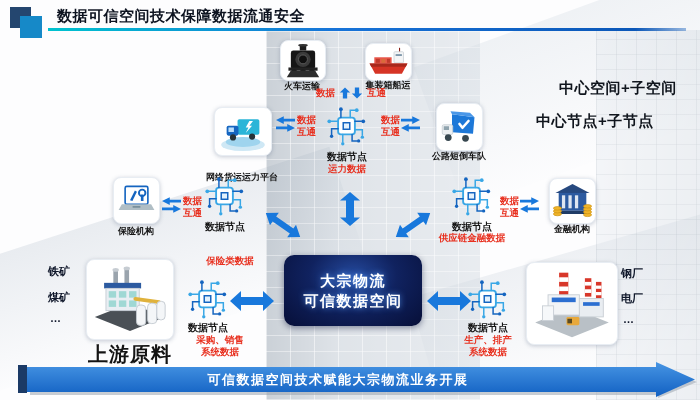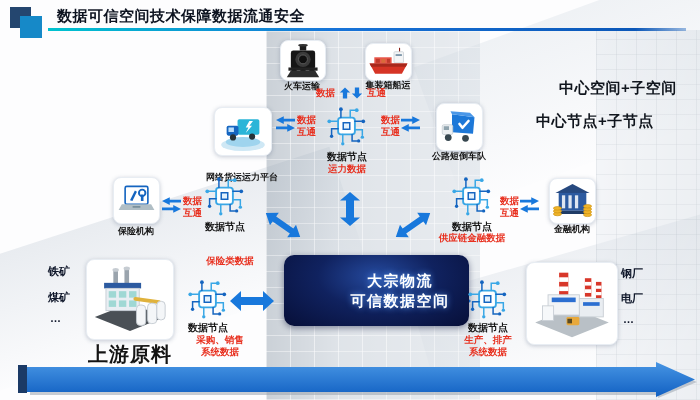--- a/index.html
+++ b/index.html
@@ -37,21 +37,21 @@
         box-shadow:0 1px 4px rgba(60,80,110,.28);display:flex;align-items:center;justify-content:center;}
   .lbl{font-size:9px;font-weight:bold;color:#141414;text-align:center;line-height:1.15;}
   .lbl10{font-size:10px;font-weight:bold;color:#141414;text-align:center;}
   .lbl14{font-size:20px;font-weight:bold;color:#141414;text-align:center;letter-spacing:1px;}
   .red{font-size:9.5px;font-weight:bold;color:#e8301f;text-align:center;line-height:1.25;}
   .note{font-size:15px;font-weight:bold;color:#10151d;letter-spacing:.5px;}
   .listitem{font-size:11px;font-weight:bold;color:#0f172a;}
   .center-box{left:284px;top:255px;width:138px;height:71px;border-radius:10px;
     background:radial-gradient(ellipse at 50% 30%,#254a9e 0%,#10225f 45%,#070f38 100%);
     box-shadow:0 2px 6px rgba(10,20,60,.45);display:flex;flex-direction:column;
-    align-items:center;justify-content:center;z-index:2;padding-left:47px;}
+    align-items:center;justify-content:center;z-index:2;}
   .center-box span{color:#fff;font-size:15px;font-weight:bold;letter-spacing:1.5px;line-height:1.3;
     text-shadow:0 0 6px rgba(90,160,255,.9);}
   .banner-wrap{left:18px;top:361px;width:679px;height:37px;z-index:3;}
   .banner-text{position:absolute;left:0;top:10px;width:640px;text-align:center;color:#fff;
     font-size:13px;font-weight:bold;letter-spacing:1.5px;}
   .rot35{transform:rotate(35deg);}
   .rotm35{transform:rotate(-35deg);}
   svg{display:block;}
 </style>
 </head>
@@ -473,15 +473,16 @@
       <defs>
         <linearGradient id="bgrad" x1="0" y1="0" x2="0" y2="1">
           <stop offset="0" stop-color="#4795e4"></stop>
             <stop offset="1" stop-color="#1160c2"></stop>
         </linearGradient>
       </defs>
       <polygon points="12,9 640,9 640,4 679,21 640,37 640,34 12,34" fill="#9aa4ae" opacity=".55"></polygon>
       <rect x="0" y="4" width="9" height="28" fill="#1b3a66"></rect>
       <polygon points="9,6 638,6 638,1 677,18.5 638,36 638,31 9,31" fill="url(#bgrad)"></polygon>
     </svg>
+    <div class="banner-text">可信数据空间技术赋能大宗物流业务开展</div>
   </div>
 
 </div>
 
 </body></html>

